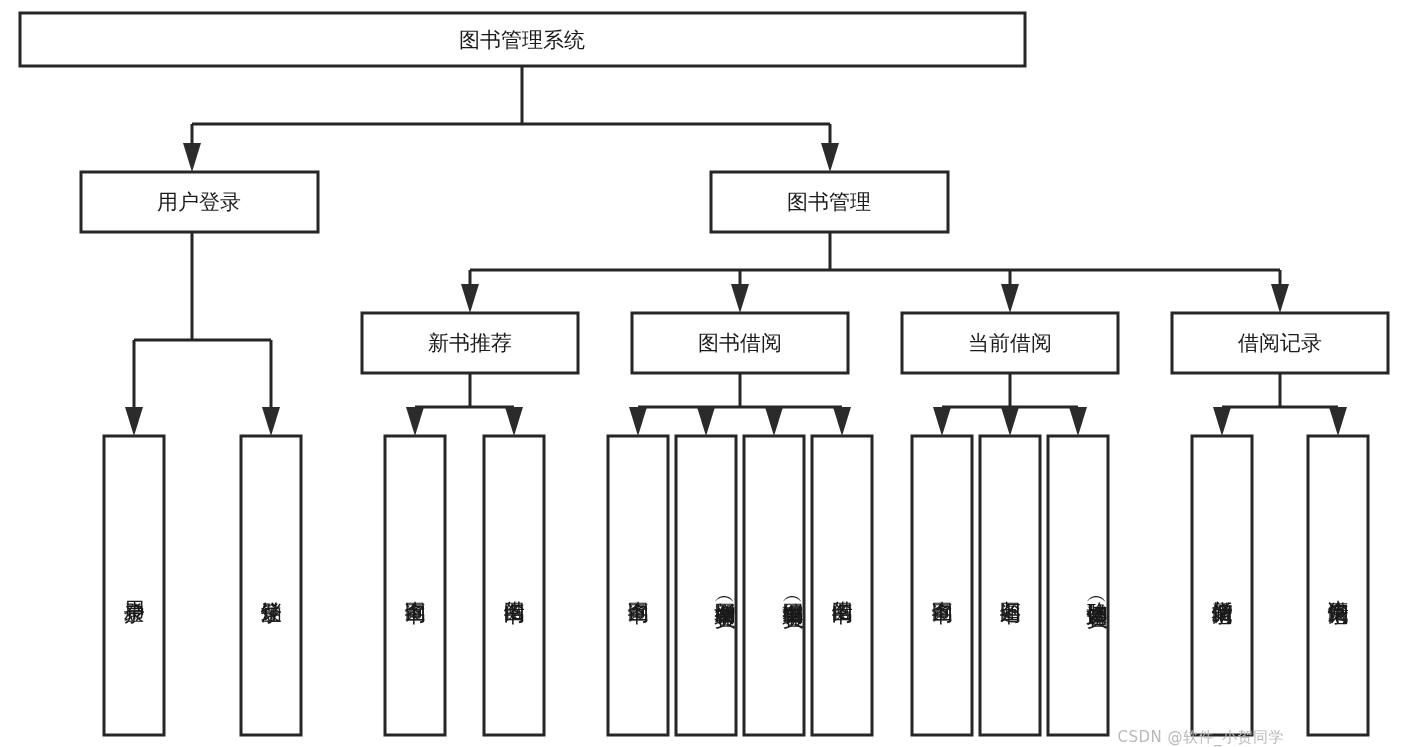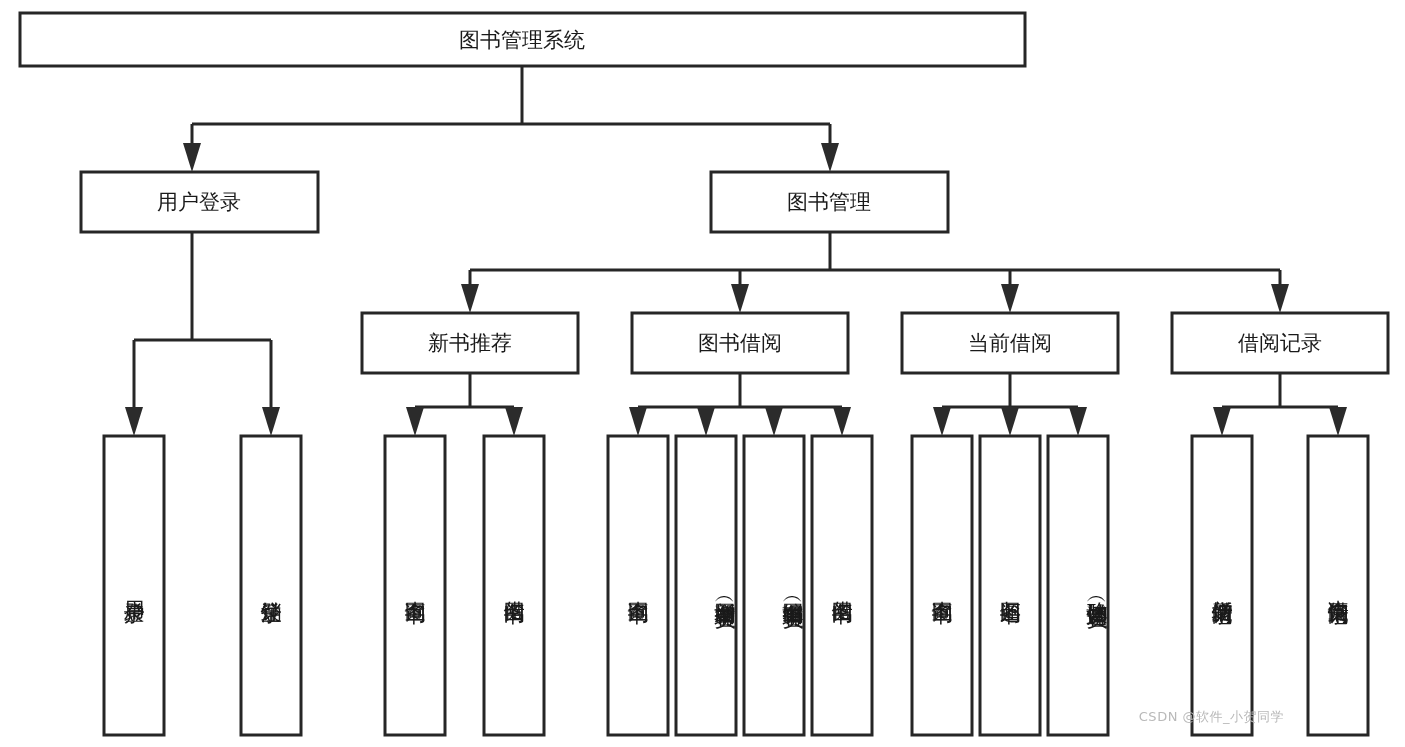--- a/index.html
+++ b/index.html
@@ -60,23 +60,23 @@
     white-space: nowrap;
     letter-spacing: 1px;
     display: flex;
     align-items: center;
     justify-content: center;
     pointer-events: none;
   }
   .watermark {
     position: absolute;
     right: 8px;
-    bottom: 21px;
-    font-family: "DejaVu Sans", "Liberation Sans", sans-serif;
-    font-size: 13px;
+    bottom: 0;
+    font-family: "DejaVu Sans", "Liberation Sans", sans-serif;
+    font-size: 15px;
     color: #b9b9b9;
     white-space: nowrap;
     letter-spacing: 0.5px;
   }
 </style>
 </head>
 <body>
 
 <div id="diagram-root">
 

